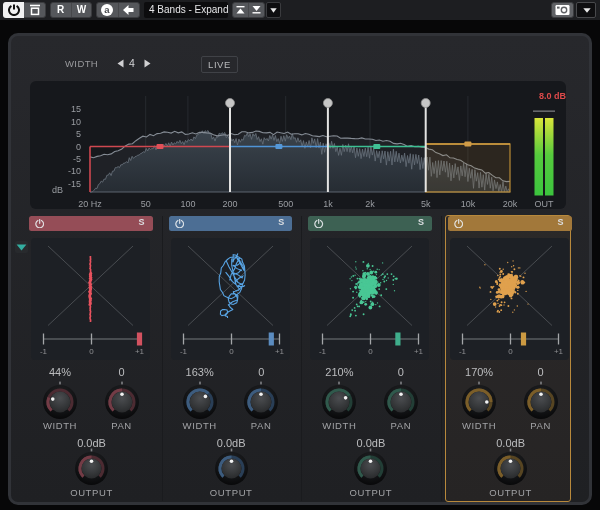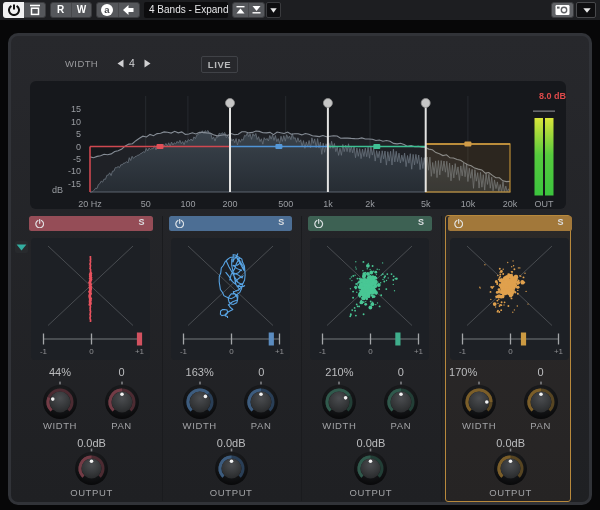--- a/index.html
+++ b/index.html
@@ -83,21 +83,21 @@
 <div class="abs" style="left:8px;top:33px;width:584px;height:472px;border:3px solid #313338;border-radius:10px;background:linear-gradient(#27282c,#1f2023)"></div>
 <div class="txt" style="left:65px;top:58px;font-size:9.5px;color:#9a9b9e;letter-spacing:0.4px">WIDTH</div>
 <svg class="abs" style="left:117px;top:59px" width="7" height="9" viewBox="0 0 7 9">
     <path d="M6.5,0.5 L6.5,8.5 L0.5,4.5 Z" fill="#d0d0d2"></path>
   </svg>
 <div class="txt" style="left:127px;top:57px;width:10px;text-align:center;font-size:10.5px;color:#d5d5d7">4</div>
 <svg class="abs" style="left:144px;top:59px" width="7" height="9" viewBox="0 0 7 9">
     <path d="M0.5,0.5 L0.5,8.5 L6.5,4.5 Z" fill="#d0d0d2"></path>
   </svg>
 <div class="abs" style="left:201px;top:56px;width:37px;height:17px;background:#27282c;border:1px solid #404247;border-radius:2px"></div>
-<div class="txt" style="left:201px;top:56px;width:37px;height:17px;line-height:17px;text-align:center;font-size:9.5px;font-weight:bold;color:#b9babc;letter-spacing:0.6px">LIVE</div>
+<div class="txt" style="left:201px;top:56px;width:37px;height:17px;line-height:17px;text-align:center;font-size:9.5px;font-weight:normal;color:#b9babc;letter-spacing:0.6px">LIVE</div>
 <div class="abs" style="left:15px;top:241px;width:13px;height:12px;background:#282a2d;border-radius:2px"></div>
 <svg class="abs" style="left:16px;top:244px" width="11" height="7" viewBox="0 0 11 7">
     <path d="M0.6,0.6 L10.4,0.6 L5.5,6.4 Z" fill="#33ada0"></path>
   </svg>
 <div class="abs" style="left:30px;top:81px;width:536px;height:128px;background:#16181c;border-radius:6px"></div>
 <svg class="abs" style="left:30px;top:81px" width="536" height="128" viewBox="0 0 536 128" font-family="Liberation Sans, sans-serif">
     <line x1="115.7" y1="15" x2="115.7" y2="111" stroke="#272a2f" stroke-width="1"></line>
     <line x1="157.9" y1="15" x2="157.9" y2="111" stroke="#272a2f" stroke-width="1"></line>
     <line x1="255.7" y1="15" x2="255.7" y2="111" stroke="#272a2f" stroke-width="1"></line>
     <line x1="340.0" y1="15" x2="340.0" y2="111" stroke="#272a2f" stroke-width="1"></line>
@@ -992,21 +992,21 @@
     <circle cx="497.6" cy="311.7" r="0.9" fill="#e0a14e"></circle>
     <line x1="462.6" y1="339" x2="558.6" y2="339" stroke="#75787c" stroke-width="1.2"></line>
     <line x1="462.6" y1="333.5" x2="462.6" y2="344.5" stroke="#a4a6a9" stroke-width="1.3"></line>
     <line x1="510.6" y1="333.5" x2="510.6" y2="344.5" stroke="#a4a6a9" stroke-width="1.3"></line>
     <line x1="558.6" y1="333.5" x2="558.6" y2="344.5" stroke="#a4a6a9" stroke-width="1.3"></line>
     <rect x="521.0" y="332.5" width="5.2" height="13" fill="#cc9a42"></rect>
     <text x="462.6" y="354" font-size="8" fill="#8f9093" text-anchor="middle" font-family="Liberation Sans, sans-serif">-1</text>
     <text x="510.6" y="354" font-size="8" fill="#8f9093" text-anchor="middle" font-family="Liberation Sans, sans-serif">0</text>
     <text x="558.6" y="354" font-size="8" fill="#8f9093" text-anchor="middle" font-family="Liberation Sans, sans-serif">+1</text>
   </svg>
-<div class="txt" style="left:449.1px;top:366px;width:60px;font-size:11px;color:#bcbdbf">170%</div>
+<div class="txt" style="left:449.1px;top:366px;width:60px;text-align:center;font-size:11px;color:#bcbdbf">170%</div>
 <div class="txt" style="left:510.6px;top:366px;width:60px;text-align:center;font-size:11px;color:#bcbdbf">0</div>
 <svg style="position:absolute;left:460.1px;top:380.5px" width="38" height="40" viewBox="-2 -4 38 40">
     <rect x="16.20" y="-3.4" width="1.6" height="2.8" fill="#808285"></rect>
     <circle cx="17.0" cy="17.0" r="17.0" fill="url(#bez)"></circle>
     <path d="M8.51,25.49 A12.00,12.00 0 1 1 25.49,25.49" fill="none" stroke="#574522" stroke-width="3"></path>
     <path d="M8.51,25.49 A12.00,12.00 0 1 1 29.00,17.00" fill="none" stroke="#7b5e29" stroke-width="3"></path>
     <circle cx="17.0" cy="17.0" r="10.40" fill="url(#kb)"></circle>
     <circle cx="24.80" cy="17.00" r="1.8" fill="#f2f2f2"></circle>
   </svg>
 <svg style="position:absolute;left:521.6px;top:380.5px" width="38" height="40" viewBox="-2 -4 38 40">

